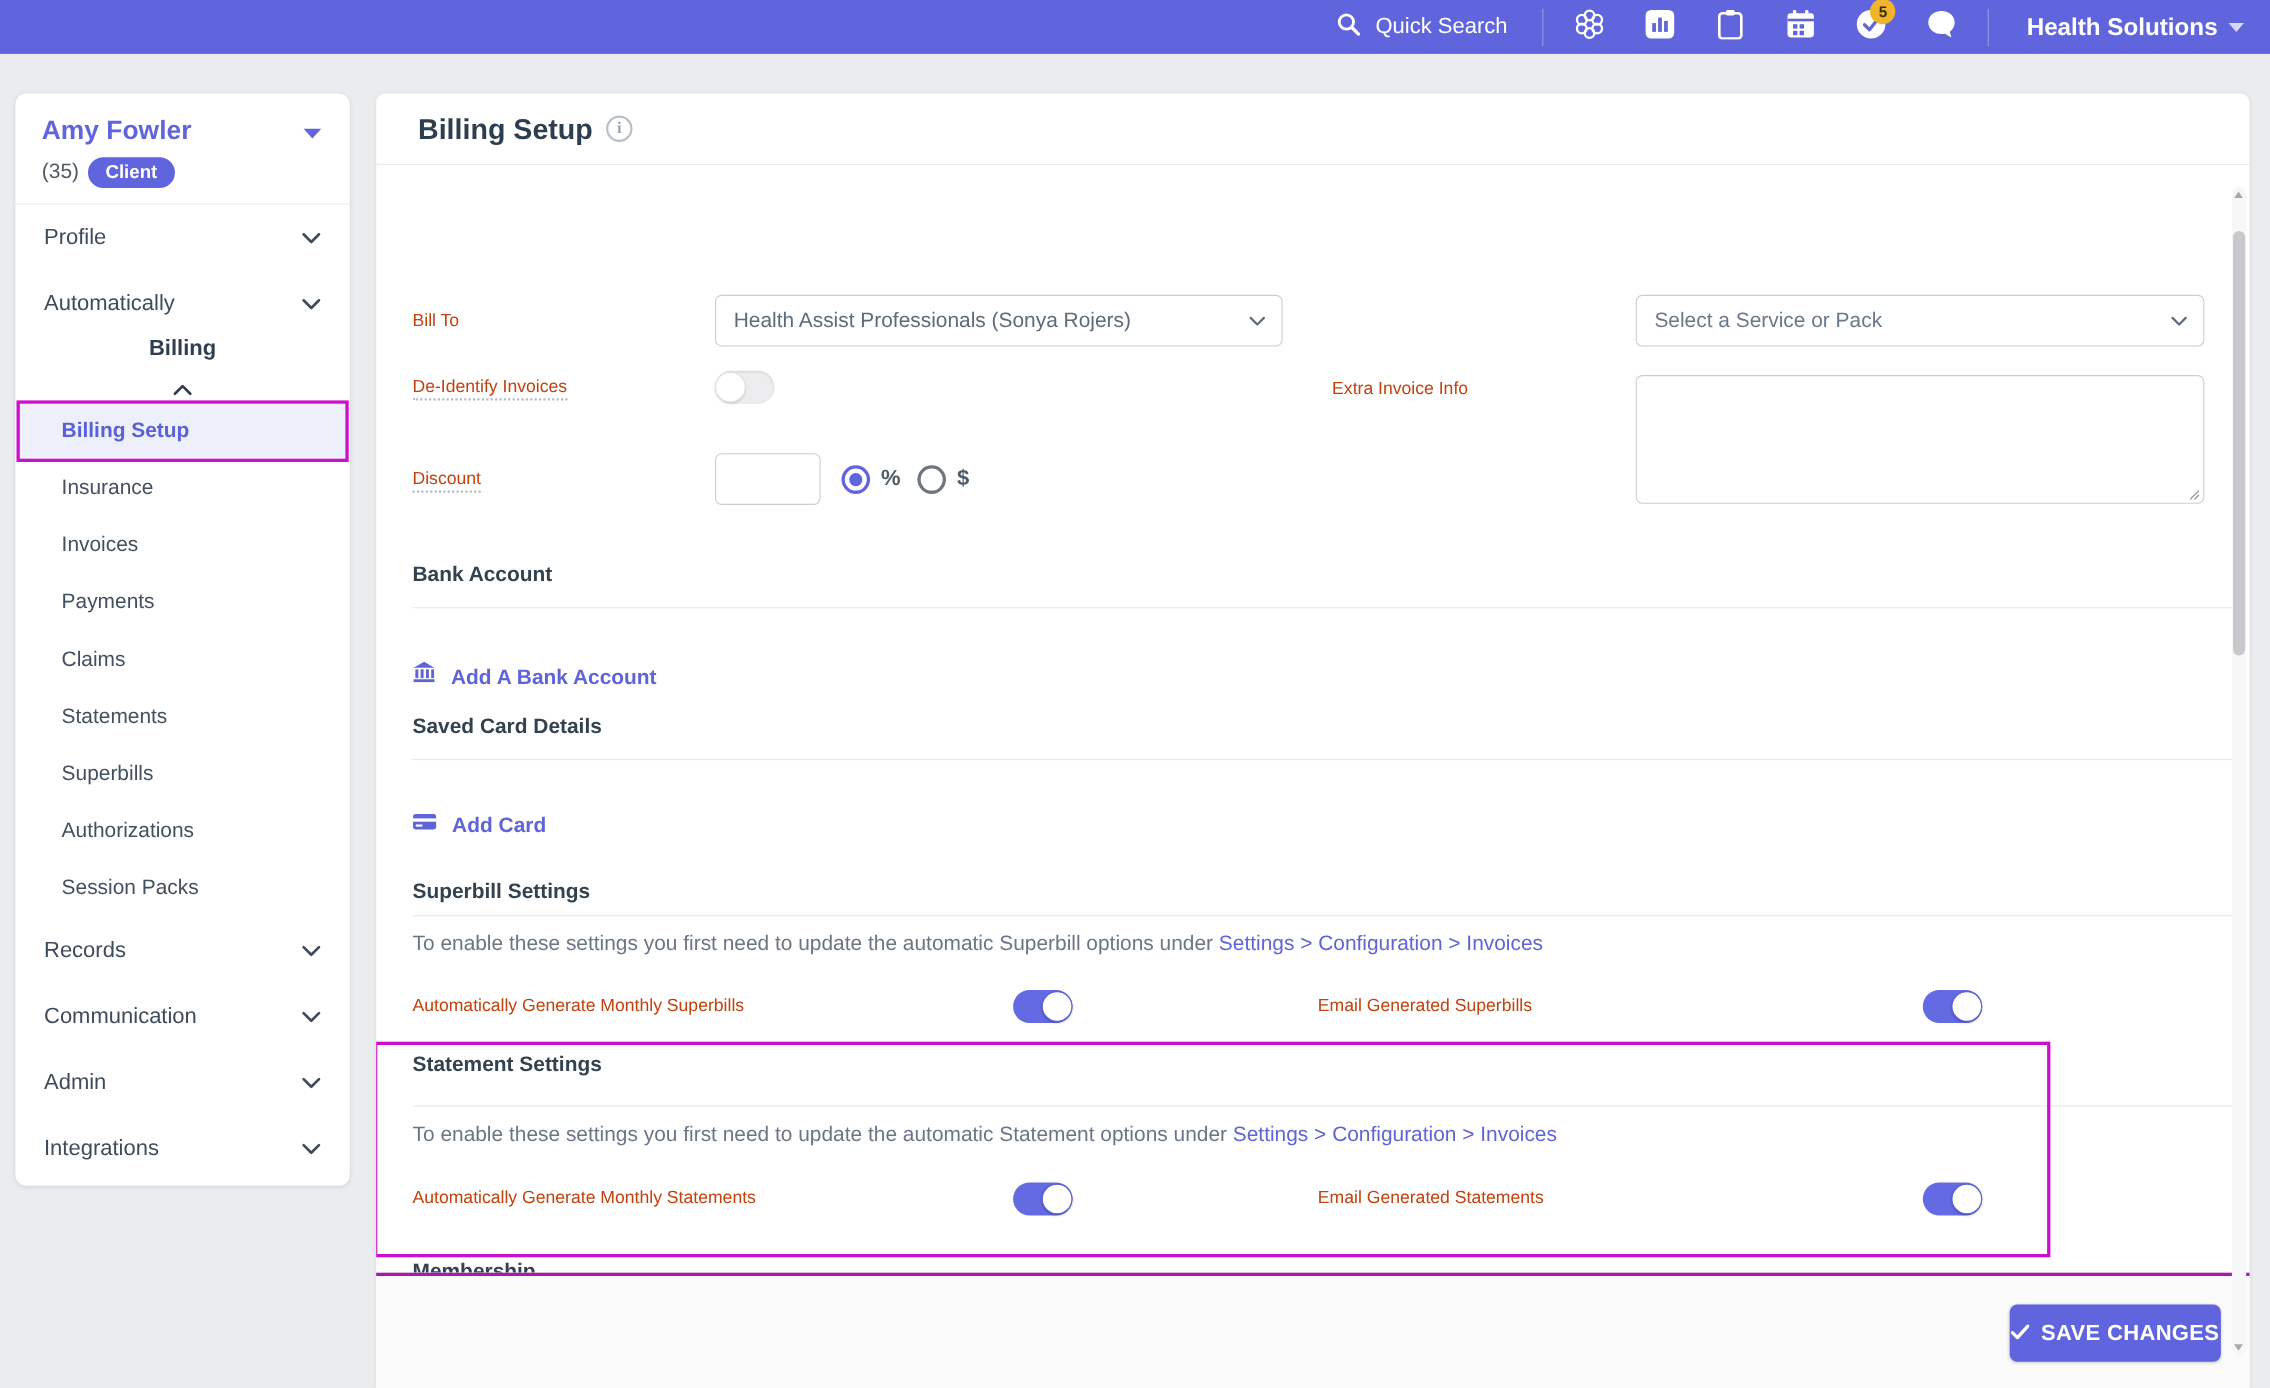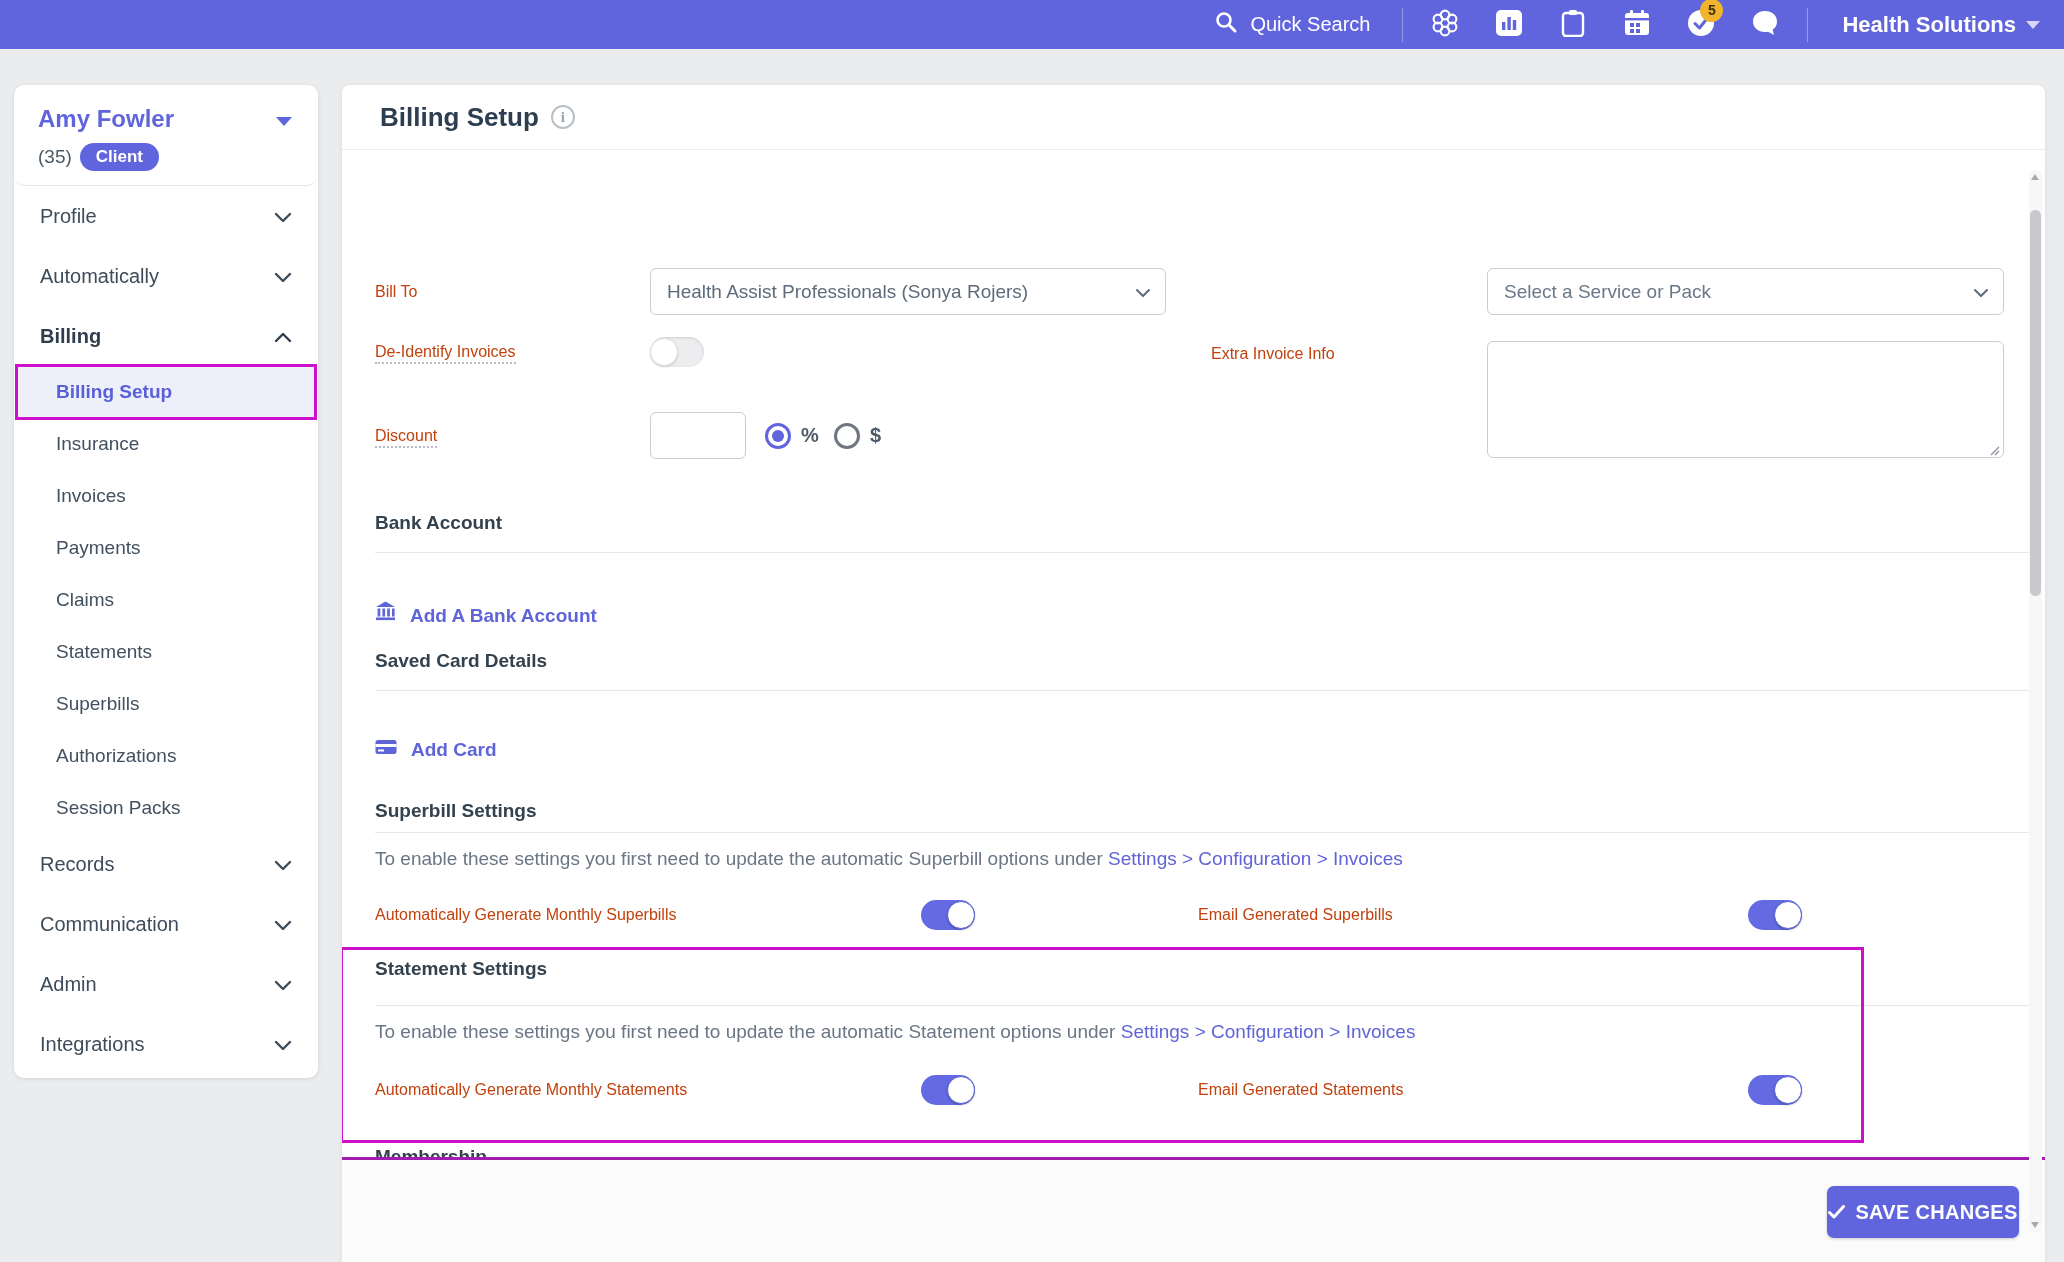--- a/index.html
+++ b/index.html
@@ -26,29 +26,29 @@
     display:flex; align-items:center; justify-content:center; padding:0 5px;
   }
   .tb-org { display:flex; align-items:center; gap:10px; color:#fff; font-size:22px; font-weight:700; margin-left:24px; cursor:pointer; }
   .caret-down-w { width:0; height:0; border-left:7px solid transparent; border-right:7px solid transparent; border-top:8px solid rgba(255,255,255,.75); }
 
   
   .sidebar {
     position:absolute; left:14px; top:85px; width:304px; height:993px;
     background:#fff; border-radius:10px; box-shadow:0 1px 4px rgba(0,0,0,.10);
   }
-  .client-block { padding:20px 24px 0 24px; height:101px; position:relative; border-bottom:1px solid #e7e9ec;border-radius:11px; }
+  .client-block { padding:20px 24px 0 24px; height:101px; position:relative; border-bottom:1px solid #e7e9ec; }
   .client-name { color:#6065dd; font-size:24px; font-weight:700; }
   .client-caret { position:absolute; right:26px; top:32px; width:0; height:0; border-left:8px solid transparent; border-right:8px solid transparent; border-top:9px solid #6065dd; cursor:pointer; }
   .client-meta { display:flex; align-items:center; gap:8px; margin-top:10px; }
   .client-age { color:#4e5a66; font-size:19px; }
   .client-badge { background:#6065dd; color:#fff; font-size:17px; font-weight:700; padding:4px 16px; border-radius:15px; }
   .nav { padding-top:0; }
   .nav-item { height:60px; display:flex; align-items:center; justify-content:space-between; padding:0 26px; font-size:20px; color:#3d4b5a; cursor:pointer; }
-  .nav-item.bold { font-weight:700; color:#2f3e4e; }
+  .nav-item.bold { font-weight:700; color:#2f3e4e;flex-direction:column; }
   .nav-sub { height:52px; display:flex; align-items:center; padding:0 26px 0 42px; font-size:19px; color:#42505f; cursor:pointer; }
   .nav-sub.active {
     background:#edeffb; color:#5a60d8; font-weight:700;
     outline:3px solid #cc0fcb; outline-offset:-1px; margin:0 3px; padding-left:39px;
   }
   .chev { flex:0 0 auto; }
 
   
   .panel {
     position:absolute; left:342px; top:85px; width:1703px; height:1177px;

